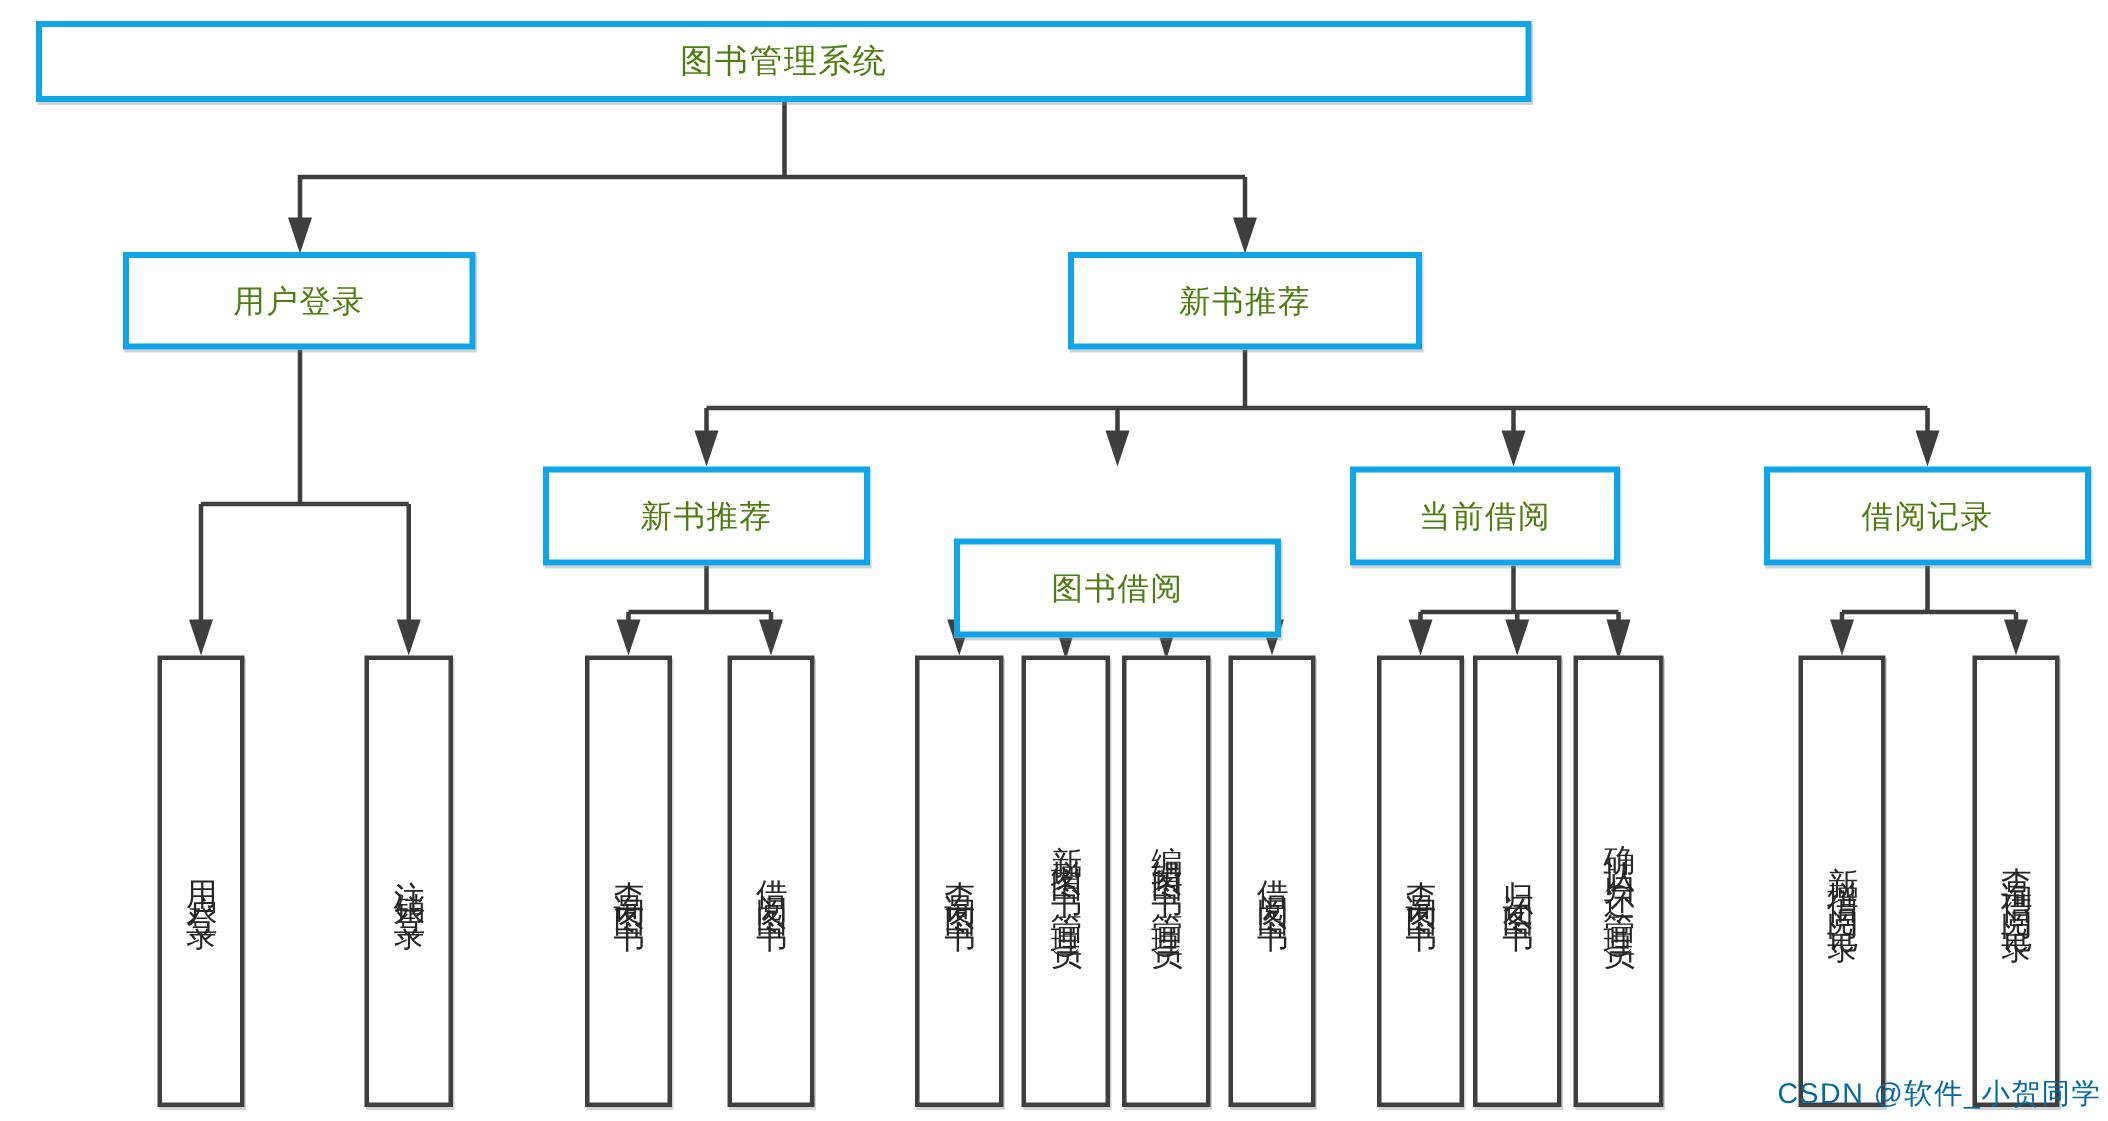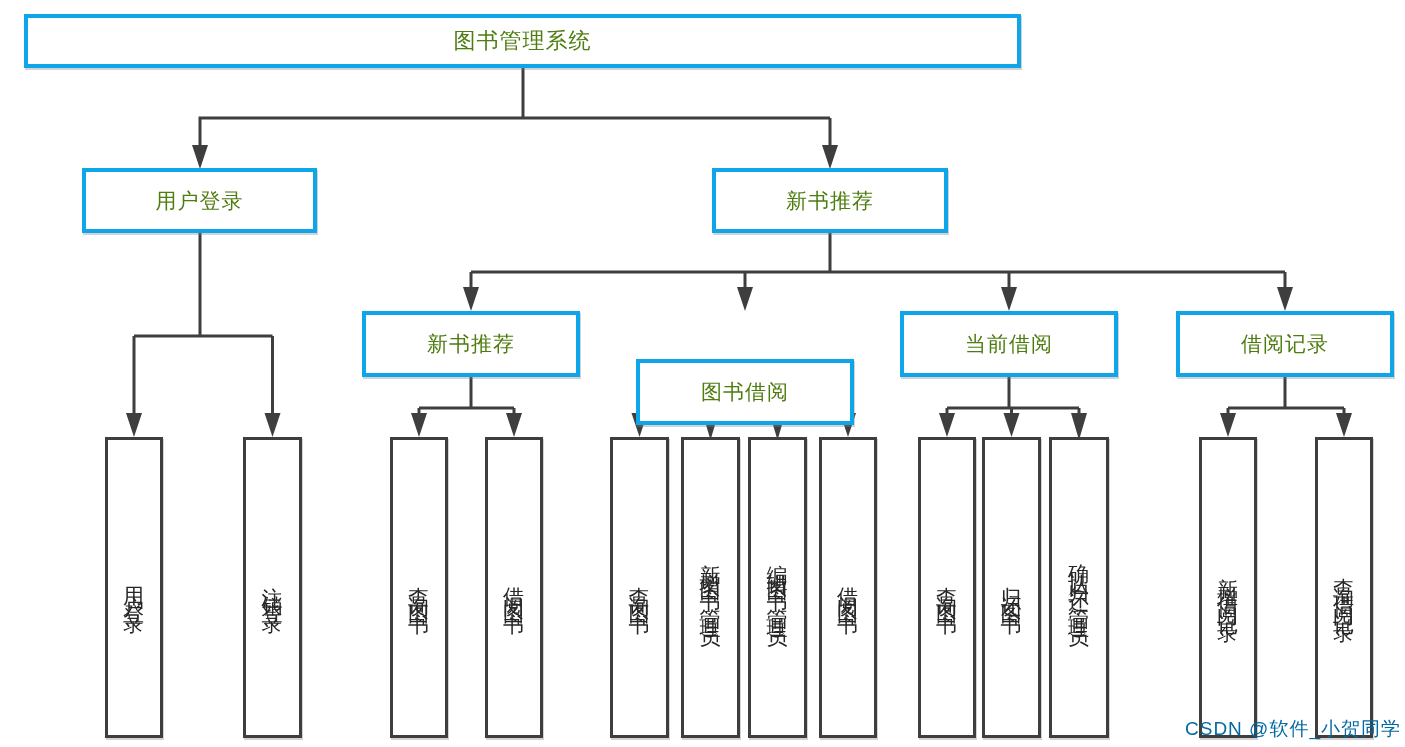--- a/index.html
+++ b/index.html
@@ -45,21 +45,21 @@
     font-size: 21px; color: #262626;
     letter-spacing: 9px;
     line-height: 1;
     white-space: nowrap;
   }
   #node-root       { left: 24px;  top: 14px;  width: 997px; height: 54px; font-size: 22px; }
   #node-user-login { left: 82px;  top: 168px; width: 235px; height: 65px; }
   #node-book-mgmt  { left: 712px; top: 168px; width: 236px; height: 65px; }
   #node-new-rec    { left: 362px; top: 311px; width: 218px; height: 66px; }
   #node-borrowing  { left: 636px; top: 311px; width: 218px; height: 66px; margin-top: 48px; }
-  #node-current    { left: 900px; top: 311px; width: 218px; height: 66px; }
+  #node-current    { left: 900px; top: 311px; width: 180px; height: 66px; }
   #node-records    { left: 1176px;top: 311px; width: 218px; height: 66px; }
 
   #leaf-1  { left: 105px;  }
   #leaf-2  { left: 243px; width: 59px; }
   #leaf-3  { left: 390px; }
   #leaf-4  { left: 485px; }
   #leaf-5  { left: 610px; width: 59px; }
   #leaf-6  { left: 681px; width: 59px; }
   #leaf-7  { left: 748px; width: 59px; }
   #leaf-8  { left: 819px; }

